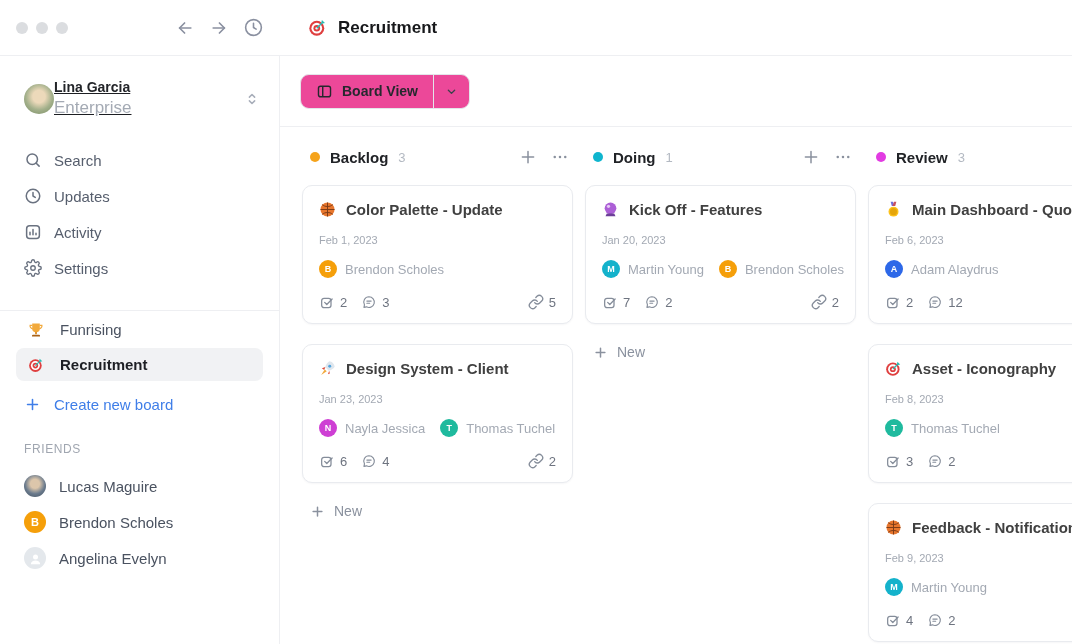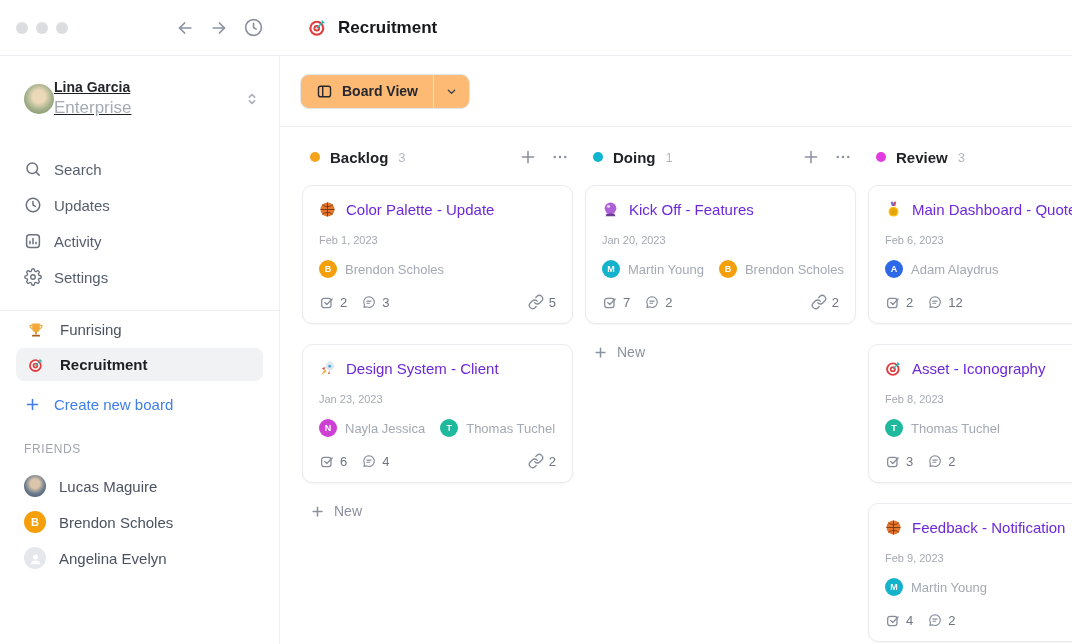--- a/index.html
+++ b/index.html
@@ -25,21 +25,21 @@
   .sidebar { width:280px; flex-shrink:0; border-right:1px solid #EEEFF2; padding-top:23px; }
   .profile { display:flex; align-items:center; padding:0 18px 0 24px; margin-bottom:24px; }
   .avatar-photo { width:30px; height:30px; border-radius:50%; flex-shrink:0; }
   .ava-lina { background:radial-gradient(circle at 50% 42%, #ecd9ba 0 27%, #a3b08b 58%, #75895f 100%); }
   .ava-lucas { background:radial-gradient(circle at 50% 40%, #dcc6ab 0 26%, #6b7b8d 58%, #3d4c5c 100%); }
   .profile-info { margin-left:0;text-decoration:underline; }
   .profile-name { font-size:14px; font-weight:600; color:#232529; }
   .profile-plan { font-size:17px; color:#A4AAB4; margin-top:3px;text-align:center; }
   .expander { margin-left:auto; color:#A8AEBA; cursor:pointer; }
 
-  .nav-item { display:flex; align-items:flex-end; height:36px; padding-left:24px; gap:12px;
+  .nav-item { display:flex; align-items:center; height:36px; padding-left:24px; gap:12px;
     font-size:15px; color:#565E6D; cursor:pointer; }
   .nav-item .nicon { width:18px; height:18px; color:#6A7280; }
 
   .side-divider { border-top:1px solid #EEEFF2; margin-top:24px; }
   .section-label { padding:20px 24px 12px; font-size:12px; font-weight:500; color:#A0A6B0; letter-spacing:.05em; }
 
   .board-item { display:flex; align-items:center; height:33px; margin:2px 16px; padding-left:12px;
     border-radius:8px; gap:16px; font-size:15px; color:#4A5260; cursor:pointer; }
   .board-item.active { background:#F1F2F4; color:#1D1F24; font-weight:600; }
   .board-item .bemoji svg { width:16px; height:16px; }
@@ -53,41 +53,41 @@
   .friend-avatar { width:22px; height:22px; border-radius:50%; flex-shrink:0;
     display:flex; align-items:center; justify-content:center; color:#fff; font-size:11px; font-weight:700; }
   .ava-placeholder { background:#E4E8EC; }
   .ava-placeholder svg { width:15px; height:15px; fill:#fff; }
 
   
   .main { flex:1; display:flex; flex-direction:column; min-width:0; }
   .toolbar { height:71px; flex-shrink:0; display:flex; align-items:center; padding-left:20px;
     border-bottom:1px solid #EEEFF2; }
   .view-btn { display:flex; align-items:stretch; height:35px; border:1px solid #E3E6EA;
-    border-radius:9px; background:#fdba74; overflow:hidden; cursor:pointer; }
+    border-radius:9px; background:#ec4899; overflow:hidden; cursor:pointer; }
   .view-main { display:flex; align-items:center; gap:9px; padding:0 15px; font-size:14px;
     font-weight:600; color:#26282E; }
   .view-main .nicon { width:17px; height:17px; color:#26282E; }
   .view-caret { width:36px; display:flex; align-items:center; justify-content:center;
     border-left:1px solid #E3E6EA; color:#3D424C; }
 
   .board { flex:1; display:flex; padding:19px 0 0 22px; overflow:hidden; }
   .column { width:271px; flex-shrink:0; margin-right:12px; }
   .col-head { display:flex; align-items:center; height:22px; margin-bottom:17px; padding:0 4px 0 8px; }
   .col-dot { width:10px; height:10px; border-radius:50%; margin-right:10px; }
   .col-name { font-size:15px; font-weight:600; color:#212327; margin-right:10px; }
   .col-count { font-size:13px; color:#B3B9C2; }
   .col-actions { margin-left:auto; display:flex; align-items:center; gap:14px; color:#8A919E; }
   .col-actions .icon-btn { width:18px; height:18px; }
 
   .card { background:#fff; border:1px solid #E9EBEF; border-radius:10px; padding:15px 16px 13px;
     margin-bottom:20px; box-shadow:0 1px 2px rgba(16,24,40,.04); cursor:pointer; }
   .card-title-row { display:flex; align-items:center; gap:10px; margin-bottom:16px; }
   .card-emoji svg { width:17px; height:17px; }
-  .card-title { font-size:15px; font-weight:400; color:#6d28d9; white-space:nowrap; }
+  .card-title { font-size:15px; font-weight:700; color:#404040; white-space:nowrap; }
   .card-date { font-size:11px; color:#A3A9B3; margin-bottom:14px; }
   .assignees { display:flex; align-items:center; gap:15px; margin-bottom:16px; }
   .assignee { display:flex; align-items:center; gap:8px; }
   .assignee-avatar { width:18px; height:18px; border-radius:50%; color:#fff; font-size:9px;
     font-weight:700; display:flex; align-items:center; justify-content:center; }
   .assignee-name { font-size:13px; color:#A3A9B3; white-space:nowrap; }
   .card-foot { display:flex; align-items:center; }
   .foot-item { display:flex; align-items:center; gap:5px; }
   .foot-item + .foot-item { margin-left:14px; }
   .foot-item.links { margin-left:auto; }

